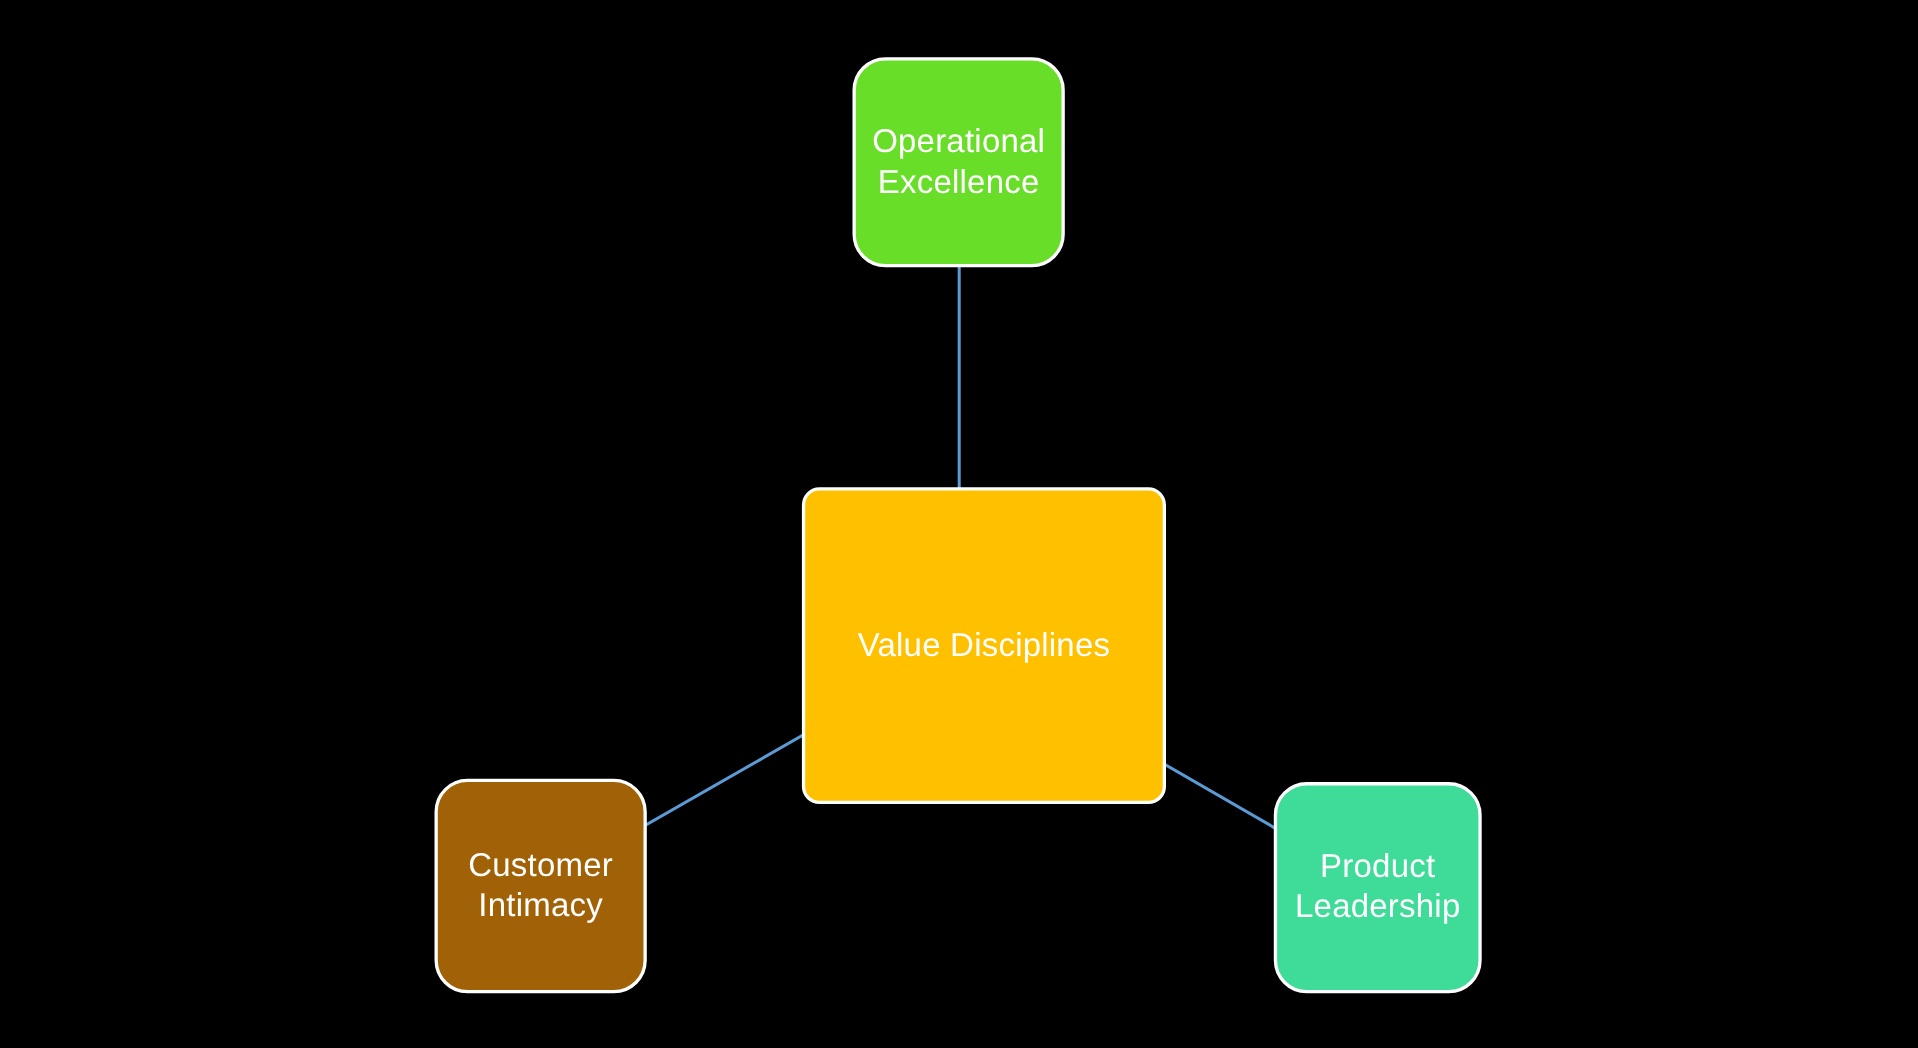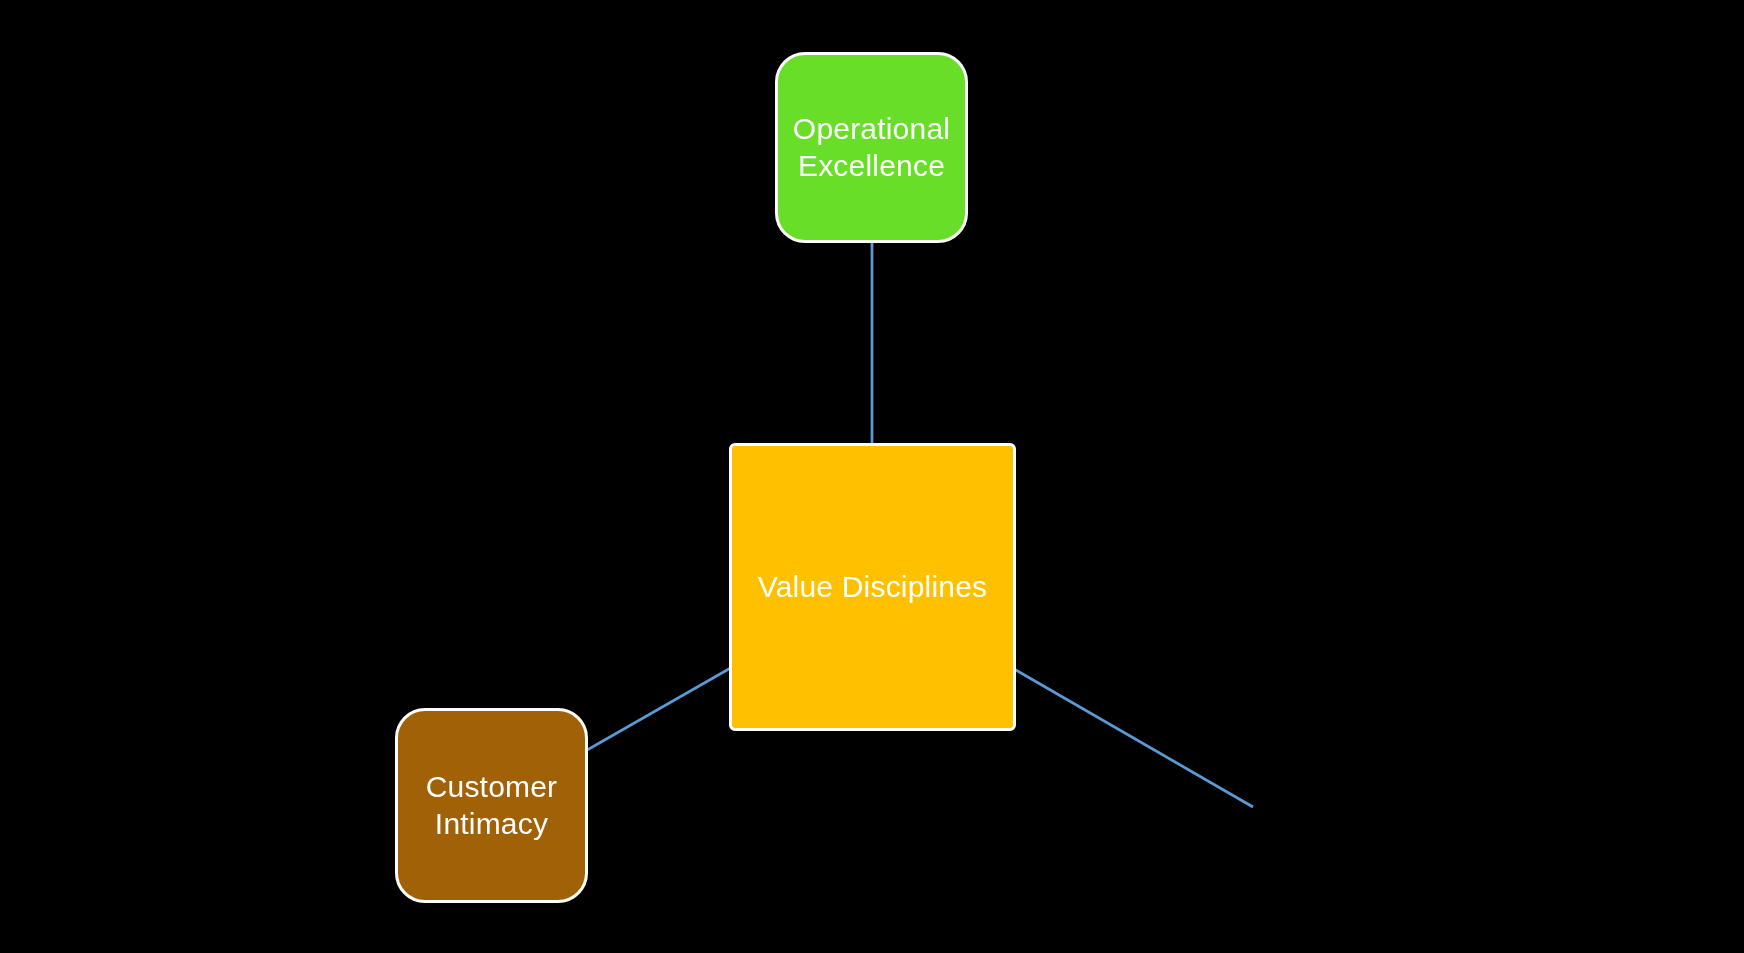--- a/index.html
+++ b/index.html
@@ -44,23 +44,23 @@
   .node-top {
     left: 775px;
     top: 52px;
     width: 193px;
     height: 191px;
     border-radius: 30px;
   }
   .node-center {
     left: 729px;
     top: 443px;
-    width: 287px;
+    width: 331px;
     height: 288px;
-    border-radius: 6px;
+    border-radius: 16px;
   }
   .node-bottom-left {
     left: 395px;
     top: 708px;
     width: 193px;
     height: 195px;
     border-radius: 30px;
   }
   .node-bottom-right {
     left: 1158px;
@@ -88,14 +88,18 @@
 
   <div class="node node-center" style="background-color: rgb(255, 192, 0); color: rgb(255, 255, 255);">
     <span class="node-label">Value Disciplines</span>
   </div>
 
   <div class="node node-bottom-left" style="background-color: #a16207; color: rgb(255, 255, 255);">
     <span class="node-label">Customer
 Intimacy</span>
   </div>
 
+  <div class="node node-bottom-right" style="background-color: rgb(63, 220, 153); color: rgb(255, 255, 255);">
+    <span class="node-label">Product
+Leadership</span>
+  </div>
 
 </div>
 
 </body></html>

